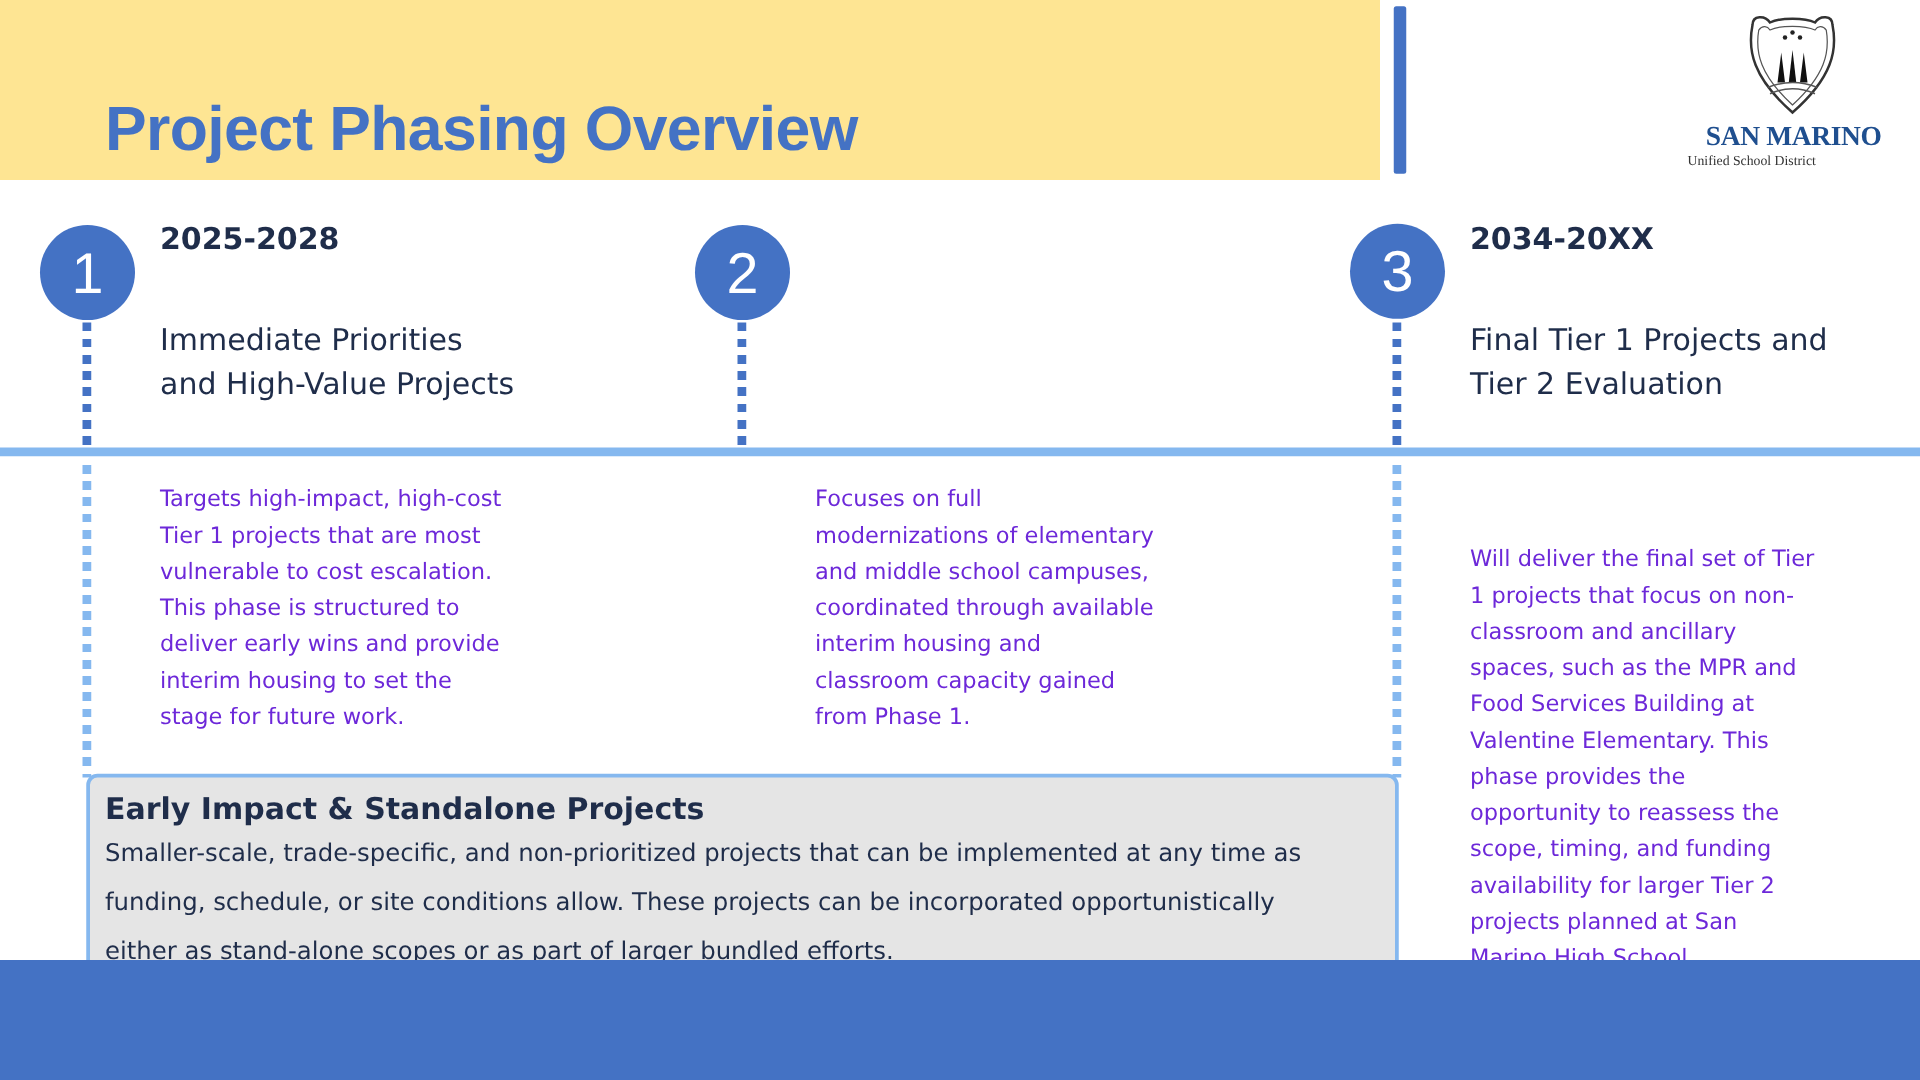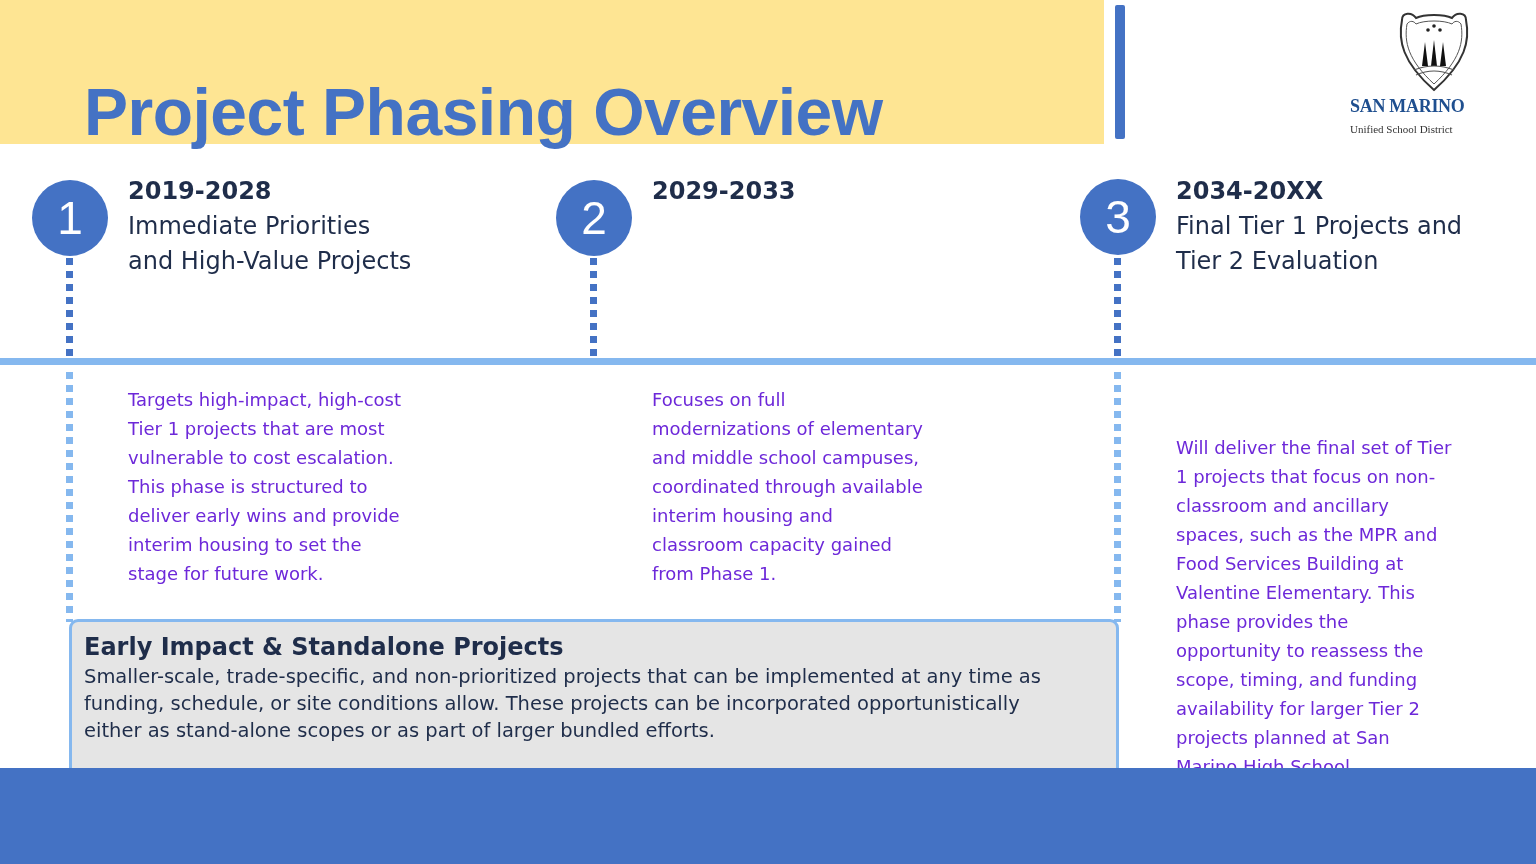--- a/index.html
+++ b/index.html
@@ -1,43 +1,43 @@
 <!DOCTYPE html>
 <html><head>
   <meta charset="utf-8">
   <style>
     * { box-sizing: border-box; margin: 0; padding: 0; }
     html, body { width: 1536px; height: 864px; overflow: hidden; background: #ffffff; }
     body { position: relative; font-family: "DejaVu Sans", "Liberation Sans", sans-serif; color: #1f2d4a; }
 
     .title-band { position: absolute; left: 0; top: 0; width: 1104px; height: 144px; background: #fee593; }
-    .page-title { position: absolute; left: 84px; top: 74px; font-family: "Liberation Sans", sans-serif; font-weight: 700; font-size: 66px; letter-spacing: -0.5px; color: #4472c4; white-space: nowrap; transform: scaleX(1.0); }
+    .page-title { position: absolute; left: 84px; top: 74px; font-family: "Liberation Sans", sans-serif; font-weight: 700; font-size: 50px; letter-spacing: -0.5px; color: #4472c4; white-space: nowrap; transform: scaleX(1.0); }
     .accent-bar { position: absolute; left: 1115px; top: 5px; width: 10px; height: 134px; background: #4472c4; border-radius: 2px; }
 
     .logo { position: absolute; left: 1350px; top: 8px; width: 170px; height: 130px; }
     .crest { position: absolute; left: 44px; top: 2px; width: 80px; height: 82px; }
-    .logo-name { position: absolute; left: 0; top: 88px; width: 170px; font-family: "Liberation Serif", serif; font-weight: 700; font-size: 18px; color: #1f4f8f; letter-spacing: -0.3px; }
+    .logo-name { position: absolute; left: 0; top: 88px; width: 170px; text-align: center; font-family: "Liberation Serif", serif; font-weight: 700; font-size: 22px; color: #1f4f8f; letter-spacing: -0.3px; }
     .logo-sub { position: absolute; left: 0; top: 115px; width: 170px; text-align: left; font-family: "Liberation Serif", serif; font-size: 11px; color: #333; }
 
     .timeline-line { position: absolute; left: 0; top: 358px; width: 1536px; height: 7px; background: #85b8ef; }
 
     .phase-circle { position: absolute; width: 76px; height: 76px; border-radius: 50%; background: #4472c4; color: #ffffff; font-family: "Liberation Sans", sans-serif; font-size: 46px; display: flex; align-items: center; justify-content: center; }
     .dots { position: absolute; width: 7px; }
     .dots-dark { background: repeating-linear-gradient(to bottom, #4472c4 0 7px, transparent 7px 13px); }
     .dots-light { background: repeating-linear-gradient(to bottom, #85b8ef 0 7px, transparent 7px 13px); }
 
     .phase-head { position: absolute; font-family: "DejaVu Sans", sans-serif; font-size: 24px; line-height: 35px; color: #1f2d4a; }
     .phase-years { font-weight: 700; font-size: 24px; display: block; }
-    .phase-name { display: block; white-space: pre-line; }
+    .phase-name { display: block; white-space: pre-line; margin-top: 46px; }
 
     .phase-desc { position: absolute; font-family: "DejaVu Sans", sans-serif; font-size: 18px; line-height: 29px; color: #6d28d9; white-space: pre-line; }
 
     .early-box { position: absolute; left: 69px; top: 619px; width: 1050px; height: 180px; background: #e5e5e5; border: 3px solid #85b8ef; border-radius: 9px; padding: 9px 12px; }
     .early-title { font-family: "DejaVu Sans", sans-serif; font-size: 24px; font-weight: 700; color: #1f2d4a; line-height: 32px; }
-    .early-text { font-family: "DejaVu Sans", sans-serif; font-size: 19.5px; line-height: 27px; color: #1f2d4a; white-space: pre-line; }
+    .early-text { font-family: "DejaVu Sans", sans-serif; font-size: 19.5px; line-height: 39px; color: #1f2d4a; white-space: pre-line; }
 
     .footer-band { position: absolute; left: 0; top: 768px; width: 1536px; height: 96px; background: #4472c4; }
   </style>
 </head>
 <body>
 
 <div class="title-band"></div>
 <div class="page-title">Project Phasing Overview</div>
 <div class="accent-bar"></div>
 
@@ -60,35 +60,34 @@
 <div class="dots dots-dark" style="left:66px; top:258px; height:104px;"></div>
 <div class="dots dots-light" style="left:66px; top:372px; height:250px;"></div>
 <div class="dots dots-dark" style="left:590px; top:258px; height:104px;"></div>
 <div class="dots dots-dark" style="left:1114px; top:258px; height:104px;"></div>
 <div class="dots dots-light" style="left:1114px; top:372px; height:250px;"></div>
 
 <div class="timeline-line"></div>
 
 <div class="phase-circle" style="left:32px; top:180px;">1</div>
 <div class="phase-head" style="left:128px; top:174px;">
-  <span class="phase-years">2019-2028</span>
+  <span class="phase-years">2025-2028</span>
   <span class="phase-name">Immediate Priorities
 and High-Value Projects</span>
 </div>
 <div class="phase-desc" style="left:128px; top:385px;">Targets high-impact, high-cost
 Tier 1 projects that are most
 vulnerable to cost escalation.
 This phase is structured to
 deliver early wins and provide
 interim housing to set the
 stage for future work.</div>
 
 <div class="phase-circle" style="left:556px; top:180px;">2</div>
 <div class="phase-head" style="left:652px; top:174px;">
-  <span class="phase-years">2029-2033</span>
 </div>
 <div class="phase-desc" style="left:652px; top:385px;">Focuses on full
 modernizations of elementary
 and middle school campuses,
 coordinated through available
 interim housing and
 classroom capacity gained
 from Phase 1.</div>
 
 <div class="phase-circle" style="left:1080px; top:179px;">3</div>

